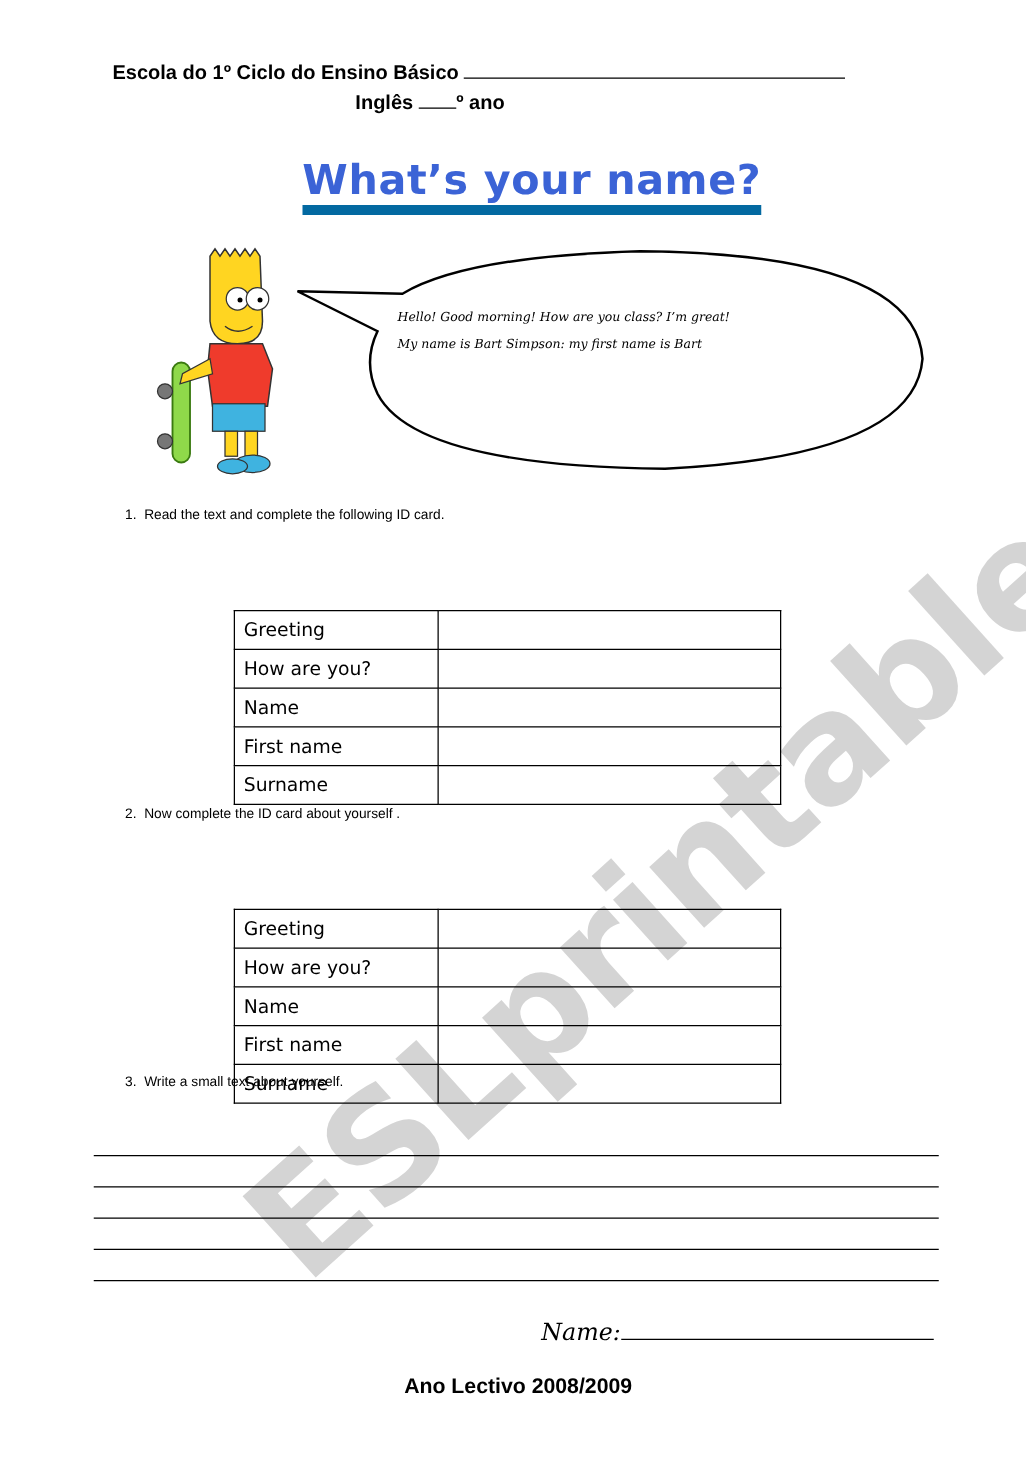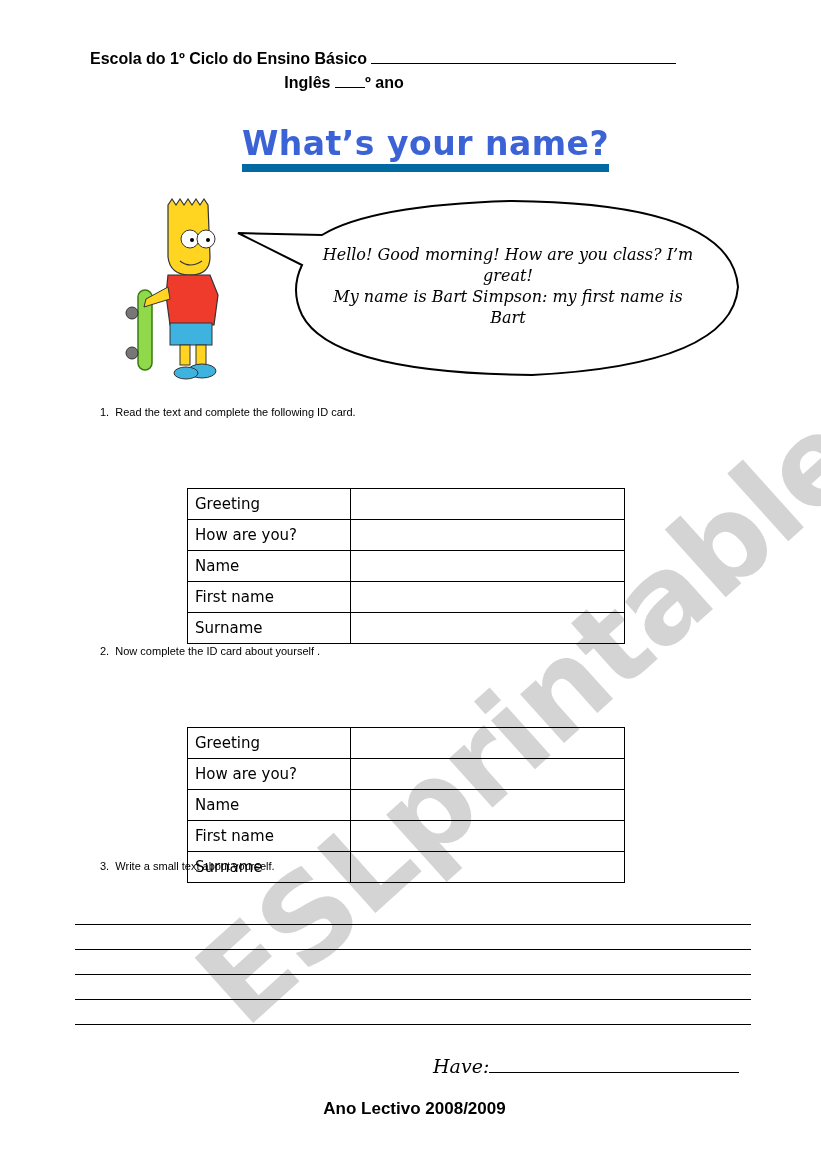--- a/index.html
+++ b/index.html
@@ -5,21 +5,21 @@
   html, body { margin: 0; padding: 0; background: #ffffff; }
   body { width: 821px; height: 1169px; position: relative; overflow: hidden; font-family: "Liberation Sans", sans-serif; color: #000; }
   .abs { position: absolute; }
   .school-line { left: 90px; top: 50px; font-size: 16px; font-weight: bold; white-space: nowrap; }
   .blank { display: inline-block; border-bottom: 1.5px solid #000; vertical-align: baseline; height: 12px; }
   .grade-line { left: 0; width: 688px; top: 74px; text-align: center; font-size: 16px; font-weight: bold; }
   .title { left: 0; width: 851px; top: 124px; text-align: center; font-size: 33px; font-weight: bold; color: #3b63d6; font-family: "DejaVu Sans", sans-serif; }
   .title span { border-bottom: 8px solid #0369a1; padding-bottom: 1px; letter-spacing: 0.5px; }
   .bart { left: 110px; top: 195px; width: 160px; height: 190px; }
   .bubble { left: 232px; top: 195px; width: 512px; height: 185px; }
-  .bubble-text { left: 318px; top: 244px; width: 380px; text-align: center; font-family: "DejaVu Serif", serif; font-style: italic; font-size: 16px; line-height: 21px; }
+  .bubble-text { left: 318px; top: 244px; width: 380px; font-family: "DejaVu Serif", serif; font-style: italic; font-size: 10px; line-height: 21px; }
   .q { font-size: 11px; white-space: nowrap; }
   .q1 { left: 100px; top: 406px; }
   .q2 { left: 100px; top: 645px; }
   .q3 { left: 100px; top: 860px; text-align: right; }
   table.idcard { position: absolute; border-collapse: collapse; left: 187px; width: 438px; margin-top: 44px; }
   table.idcard td { border: 1.3px solid #000; height: 30px; padding: 0 7px; font-family: "DejaVu Sans", sans-serif; font-size: 15px; }
   table.idcard td.lab { width: 148px; }
   .t1 { top: 444px; }
   .t2 { top: 683px; }
   .wline { left: 75px; width: 676px; border-top: 1.5px solid #000; height: 0; }
@@ -137,16 +137,16 @@
 <div class="abs q q3">
   <span>3.</span>&nbsp;&nbsp;<span>Write a small text about yourself.</span>
 </div>
 <div class="abs wline" style="top:924px;"></div>
 <div class="abs wline" style="top:949px;"></div>
 <div class="abs wline" style="top:974px;"></div>
 <div class="abs wline" style="top:999px;"></div>
 <div class="abs wline" style="top:1024px;"></div>
 
 <div class="abs sig">
-  <span>Have:</span><span class="blank"></span>
+  <span>Name:</span><span class="blank"></span>
 </div>
 
 <div class="abs year">Ano Lectivo 2008/2009</div>
 
 </body></html>

